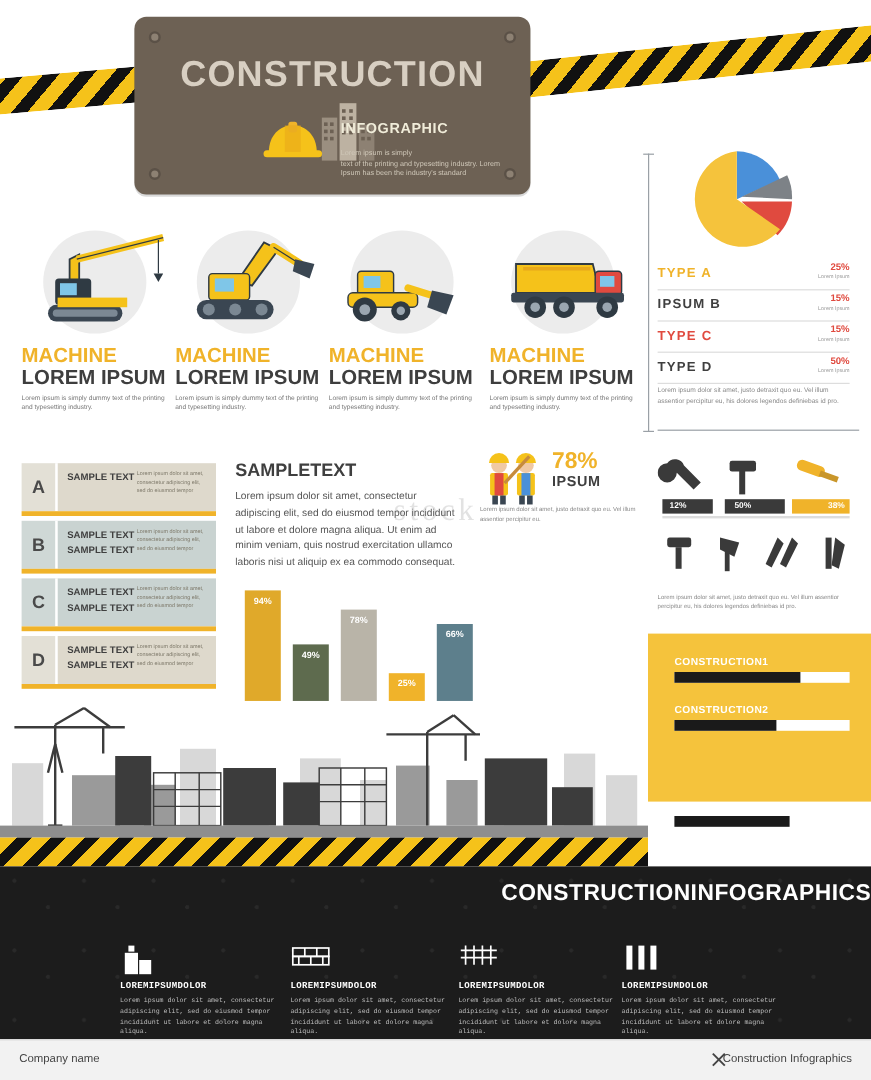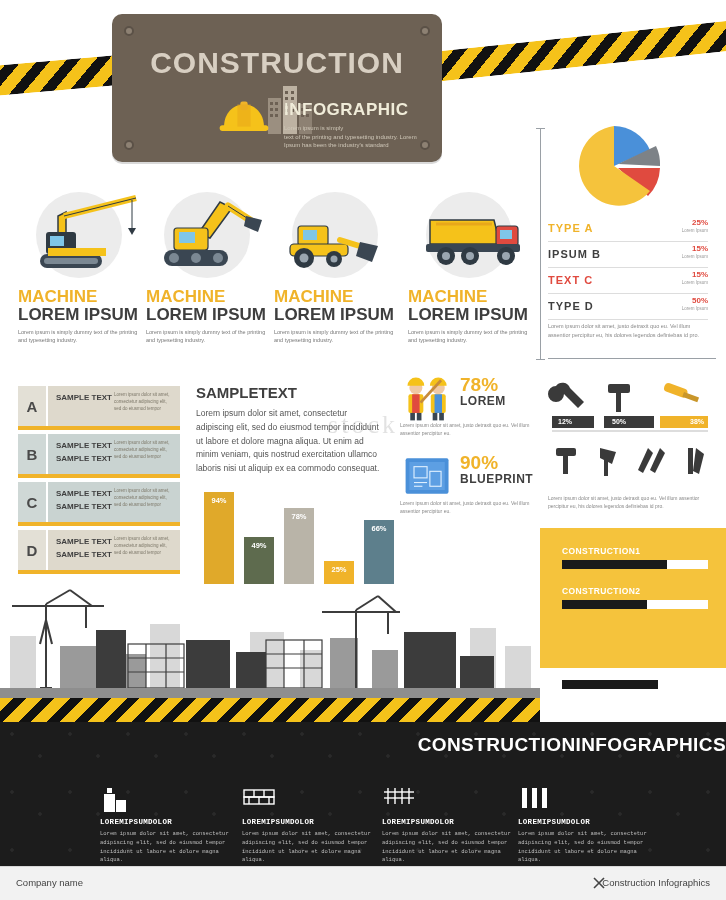--- a/index.html
+++ b/index.html
@@ -38,21 +38,21 @@
   }
   .plate .s1{left:12px;top:12px;} .plate .s2{right:12px;top:12px;}
   .plate .s3{left:12px;bottom:12px;} .plate .s4{right:12px;bottom:12px;}
   .plate h1 {
     margin:0; position:absolute; left:0; right:0; top:32px;
     text-align:center; color:#d8cfc2; font-size:30px; letter-spacing:1px;
     font-weight:bold;
   }
   .plate .sub {
     position:absolute; left:172px; top:86px; color:#f0ecd9;
-    font-size:17px; font-weight:bold; letter-spacing:.5px;
+    font-size:12px; font-weight:bold; letter-spacing:.5px;
   }
   .plate .subtxt {
     position:absolute; left:172px; top:110px; width:150px;
     color:#cfc7b8; font-size:6px; line-height:1.45;
   }
   
   .plate .helmet {
     position:absolute; left:104px; top:86px; width:56px; height:34px;
   }
   .plate .bld { position:absolute; bottom:24px; }
@@ -349,21 +349,21 @@
       <div class="tvs">Lorem Ipsum</div>
       <div class="tline"></div>
     </div>
     <div class="trow">
       <div class="tl" style="color:#3f3f3f">IPSUM  B</div>
       <div class="tv" style="color:#e04a3f">15%</div>
       <div class="tvs">Lorem Ipsum</div>
       <div class="tline"></div>
     </div>
     <div class="trow">
-      <div class="tl" style="color:#e04a3f">TEXT  C</div>
+      <div class="tl" style="color:#e04a3f">TYPE  C</div>
       <div class="tv" style="color:#e04a3f">15%</div>
       <div class="tvs">Lorem Ipsum</div>
       <div class="tline"></div>
     </div>
     <div class="trow">
       <div class="tl" style="color:#3f3f3f">TYPE  D</div>
       <div class="tv" style="color:#e04a3f">50%</div>
       <div class="tvs">Lorem Ipsum</div>
       <div class="tline"></div>
     </div>
@@ -450,39 +450,24 @@
           <circle cx="41" cy="14" r="7" fill="#f0c9a4"></circle>
           <path d="M32 12 a9 9 0 0 1 18 0 z" fill="#f5c21a"></path>
           <rect x="33" y="21" width="16" height="20" rx="2" fill="#f5c21a"></rect>
           <rect x="37" y="21" width="8" height="20" fill="#4a90d9"></rect>
           <rect x="35" y="41" width="5" height="8" fill="#3a4652"></rect>
             <rect x="42" y="41" width="5" height="8" fill="#3a4652"></rect>
         </g>
         <path d="M22 30 L44 6" stroke="#c78b3c" stroke-width="3"></path>
       </svg>
       <div class="pct" style="color:#f0b32a">78%</div>
-      <div class="nm">LOREM</div>
+      <div class="nm">IPSUM</div>
       <div class="pp">Lorem ipsum dolor sit amet, justo detraxit quo eu. Vel illum assentior percipitur eu.</div>
     </div>
 
-    <div class="stat">
-      <svg class="ico" viewBox="0 0 60 50">
-        <rect x="6" y="6" width="46" height="38" rx="2" fill="#4a90d9"></rect>
-        <rect x="10" y="10" width="38" height="30" fill="#5d9fe3"></rect>
-        <g stroke="#dff0ff" stroke-width="1.2" fill="none">
-          <rect x="15" y="15" width="14" height="12"></rect>
-          <rect x="32" y="20" width="12" height="16"></rect>
-          <line x1="15" y1="32" x2="29" y2="32"></line>
-          <line x1="15" y1="36" x2="24" y2="36"></line>
-        </g>
-      </svg>
-      <div class="pct" style="color:#f0b32a">90%</div>
-      <div class="nm">BLUEPRINT</div>
-      <div class="pp">Lorem ipsum dolor sit amet, justo detraxit quo eu. Vel illum assentior percipitur eu.</div>
-    </div>
 
   </div>
 
   <div class="tools">
     <svg viewBox="0 0 164 128" width="164" height="128">
 
       <g>
         <path d="M8 14 a8 8 0 1 0 8 8 l14 14 l6 -6 l-14 -14 a8 8 0 0 0 -14 -2 z" fill="#3a3a3a"></path>
       </g>
       <g>

